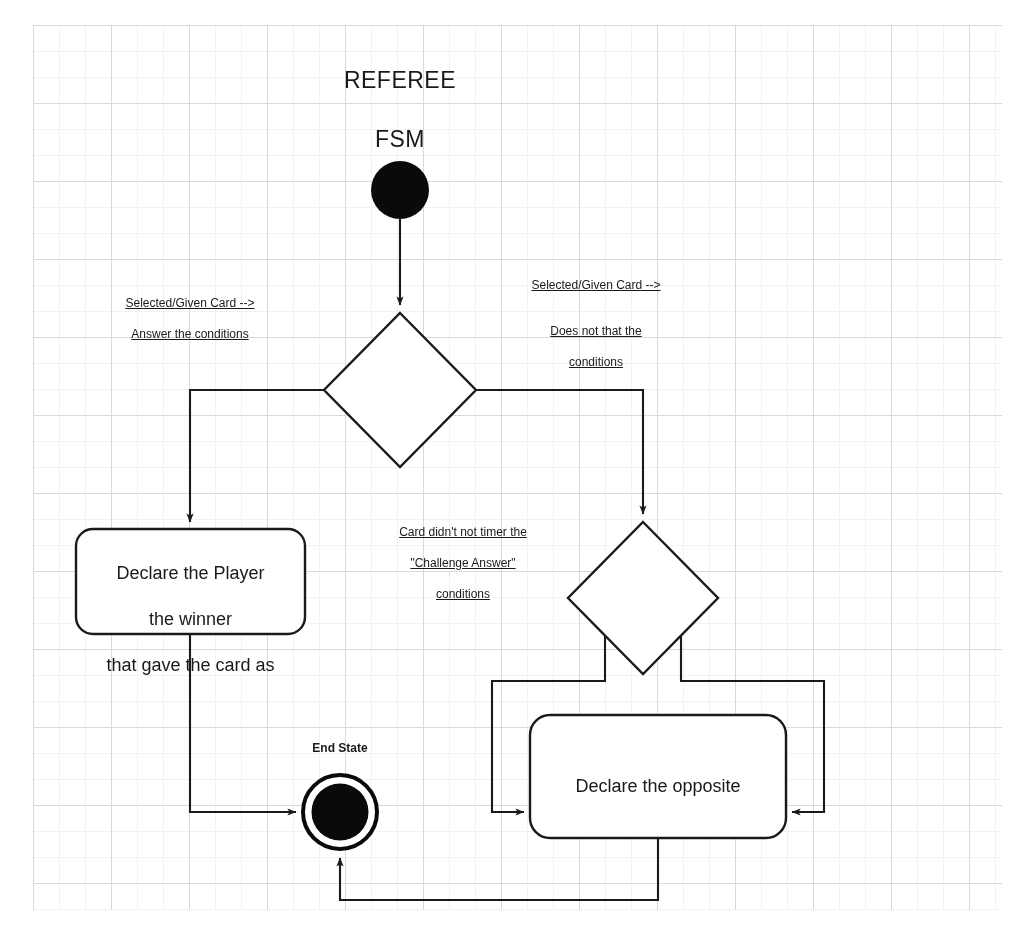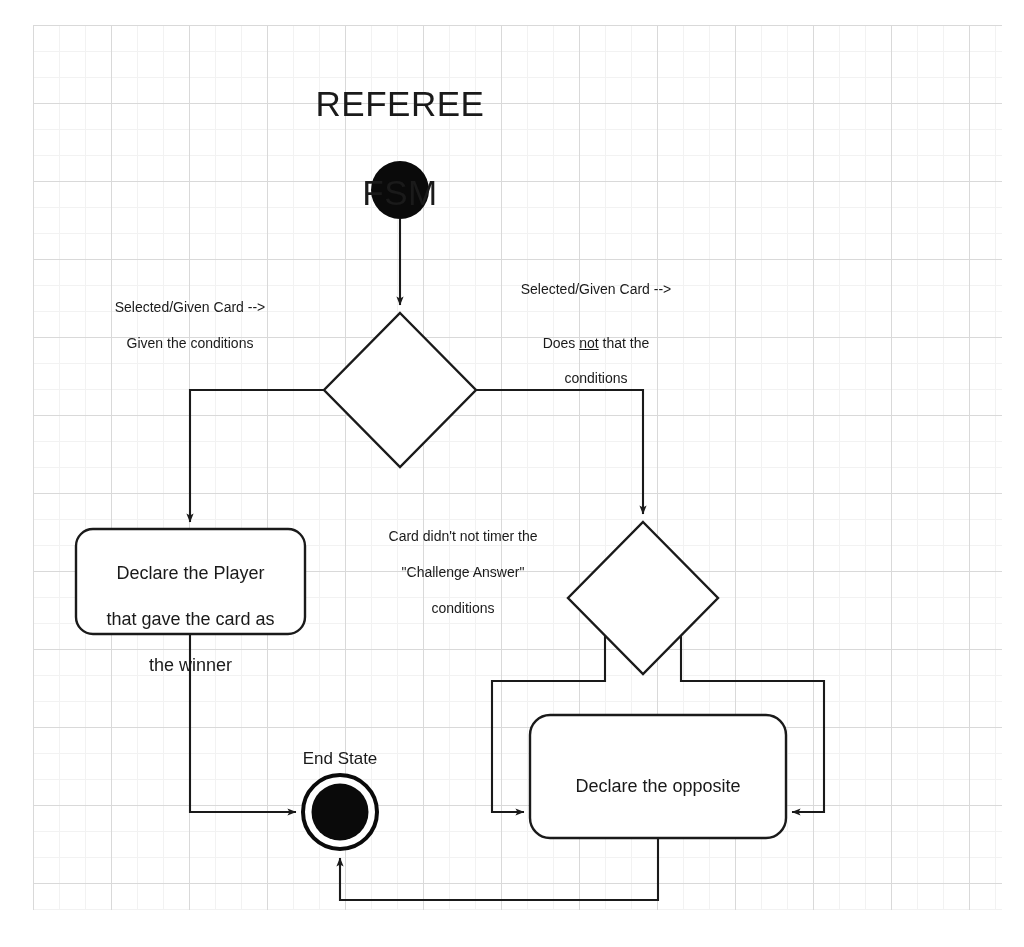--- a/index.html
+++ b/index.html
@@ -44,26 +44,26 @@
   }
   .dg-text {
     position: absolute;
     color: #1a1a1a;
     text-align: center;
     line-height: 1.28;
     white-space: pre-line;
     font-family: "Liberation Sans", sans-serif;
   }
   .title {
-    font-size: 35px;
+    font-size: 23px;
     letter-spacing: 0.5px;
   }
-  .edge-label { font-size: 14px; }
+  .edge-label { font-size: 12px; text-decoration: underline; }
   .node-label { font-size: 18px; }
-  .state-label { font-size: 17px; }
+  .state-label { font-size: 12px; font-weight: bold; }
   .underline-word { text-decoration: underline; }
 </style>
 </head>
 <body>
 
 <div id="canvas">
 
   <div id="grid"></div>
 
   <svg id="diagram" viewBox="0 0 1024 947" xmlns="http://www.w3.org/2000/svg">
@@ -101,42 +101,42 @@
     <circle cx="340" cy="812" r="28.5" fill="#0a0a0a"></circle>
   </svg>
 
   <div class="dg-text title" style="left:287px; top:37px; width:226px;">
     <div>REFEREE</div>
     <div>FSM</div>
   </div>
 
   <div class="dg-text edge-label" style="left:48px; top:281px; width:284px;">
     <div>Selected/Given Card --&gt;</div>
-    <div>Given the conditions</div>
+    <div>Answer the conditions</div>
   </div>
 
   <div class="dg-text edge-label" style="left:478px; top:263px; width:236px;">
     <div>Selected/Given Card --&gt;</div>
     <div>
       <span>Does </span><span class="underline-word">not</span><span> that the</span>
     </div>
     <div>conditions</div>
   </div>
 
   <div class="dg-text edge-label" style="left:335px; top:510px; width:256px;">
     <div>Card didn't not timer the</div>
     <div>"Challenge Answer"</div>
     <div>conditions</div>
   </div>
 
 
   <div class="dg-text node-label" style="left:80px; top:539px; width:221px;">
     <div>Declare the Player</div>
+    <div>the winner</div>
     <div>that gave the card as</div>
-    <div>the winner</div>
   </div>
 
   <div class="dg-text node-label" style="left:534px; top:752px; width:248px;text-align:center;">
     <div>Declare the opposite</div>
   </div>
 
   <div class="dg-text state-label" style="left:277px; top:726px; width:126px;">
     <div>End State</div>
   </div>
 

